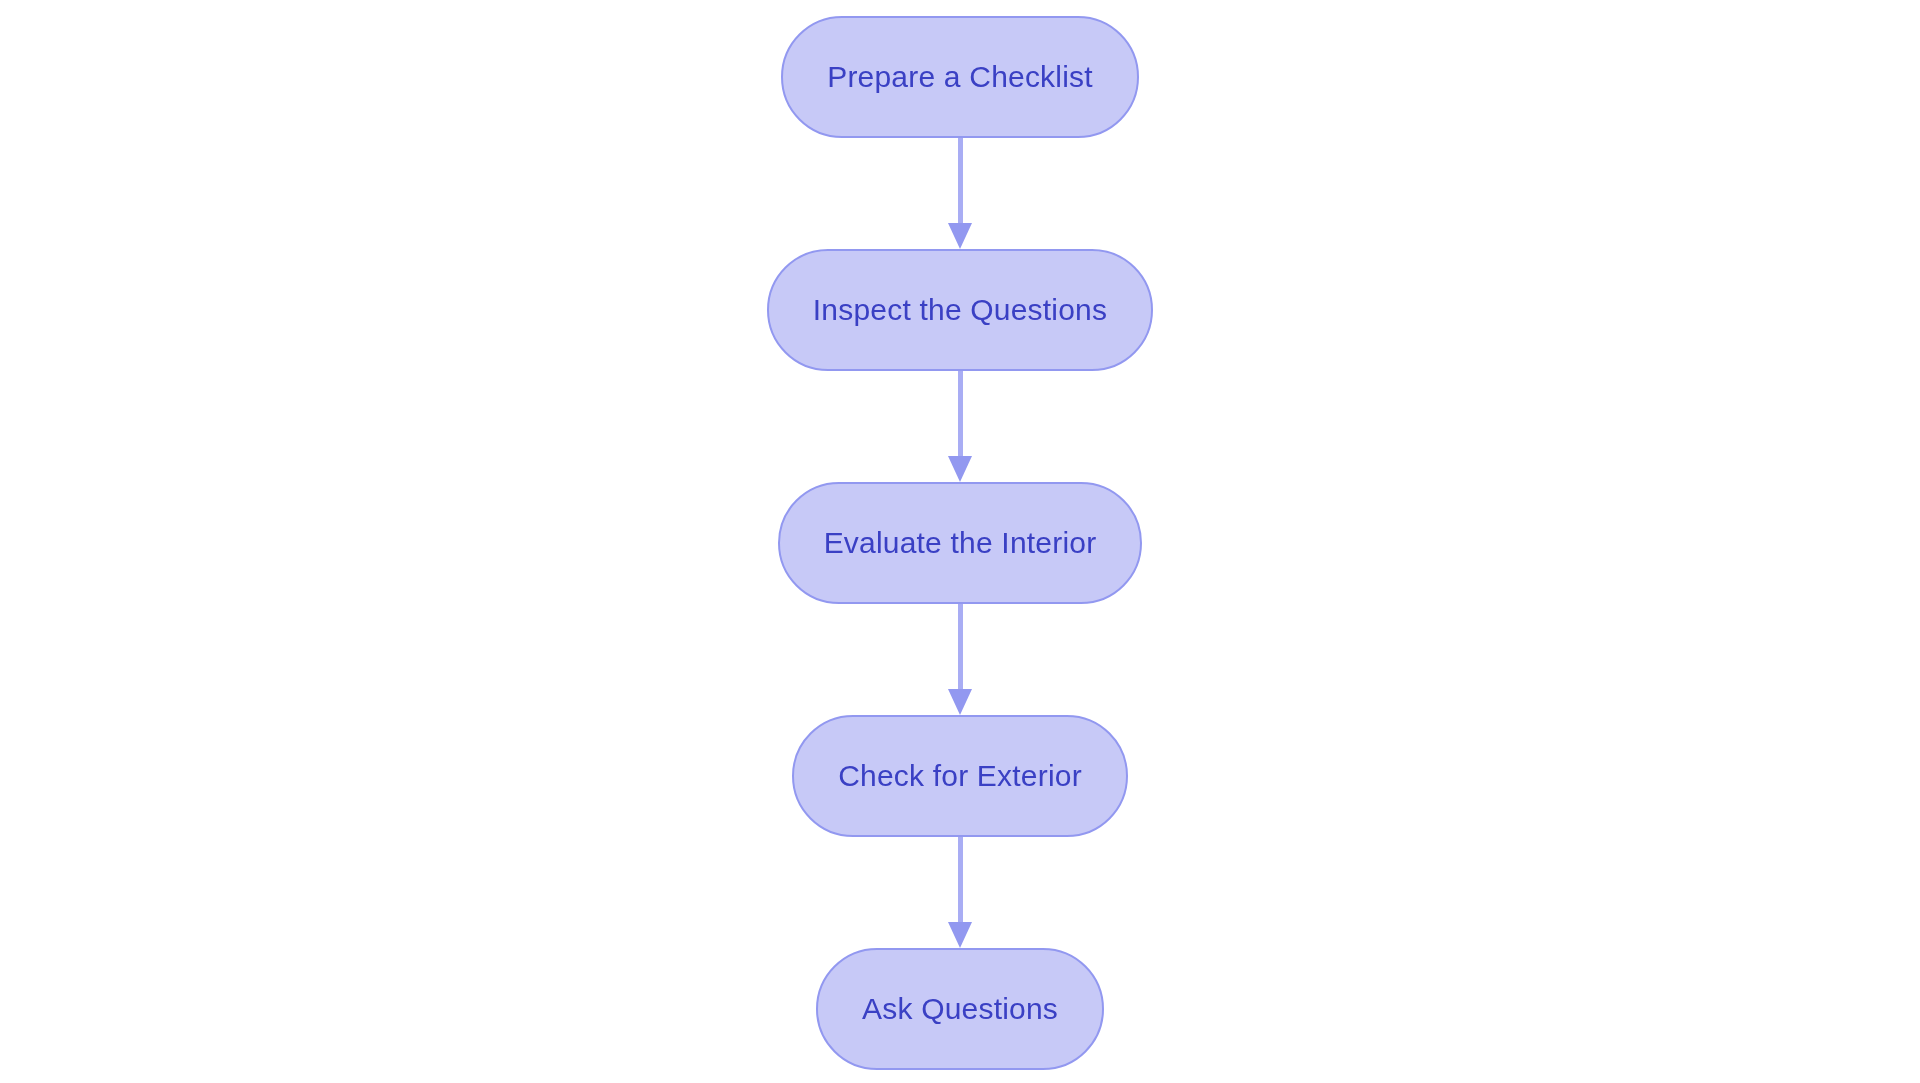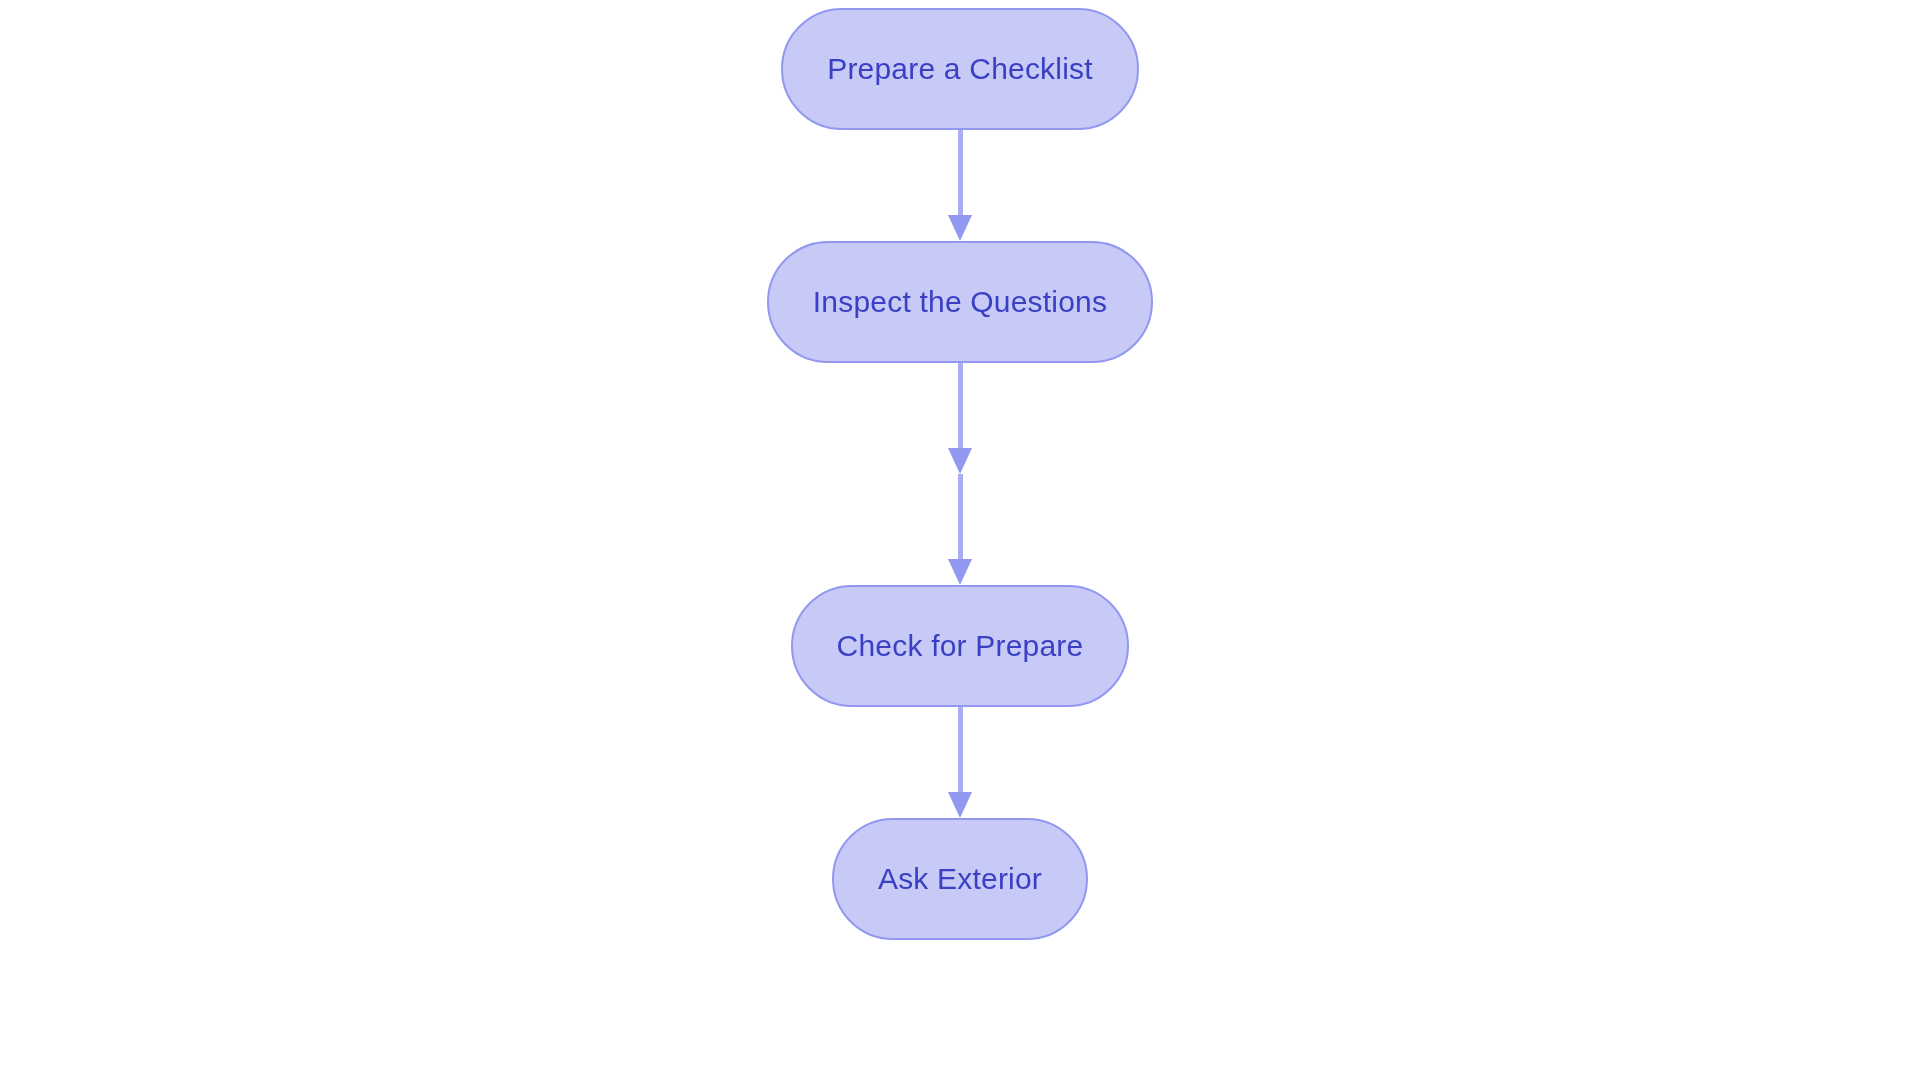--- a/index.html
+++ b/index.html
@@ -19,21 +19,21 @@
     font-family: "Liberation Sans", "DejaVu Sans", sans-serif;
   }
   .canvas {
     position: absolute;
     top: 0; left: 0;
     width: 1920px;
     height: 1083px;
     display: flex;
     flex-direction: column;
     align-items: center;
-    padding-top: 8px;
+    padding-top: 16px;
   }
   .node {
     height: 122px;
     min-width: 230px;
     padding: 0 44px;
     border-radius: 61px;
     background: var(--node-fill);
     border: 2px solid var(--node-border);
     display: flex;
     align-items: center;
@@ -84,32 +84,35 @@
 
   <div class="node">
     <span class="node-label">Inspect the Questions</span>
   </div>
 
   <div class="arrow">
     <div class="arrow-line"></div>
     <div class="arrow-head"></div>
   </div>
 
-
-  <div class="arrow">
-    <div class="arrow-line"></div>
-    <div class="arrow-head"></div>
-  </div>
-
   <div class="node">
-    <span class="node-label">Check for Prepare</span>
+    <span class="node-label">Evaluate the Interior</span>
   </div>
 
   <div class="arrow">
     <div class="arrow-line"></div>
     <div class="arrow-head"></div>
   </div>
 
   <div class="node">
-    <span class="node-label">Ask Exterior</span>
+    <span class="node-label">Check for Exterior</span>
+  </div>
+
+  <div class="arrow">
+    <div class="arrow-line"></div>
+    <div class="arrow-head"></div>
+  </div>
+
+  <div class="node">
+    <span class="node-label">Ask Questions</span>
   </div>
 
 </div>
 
 </body></html>

